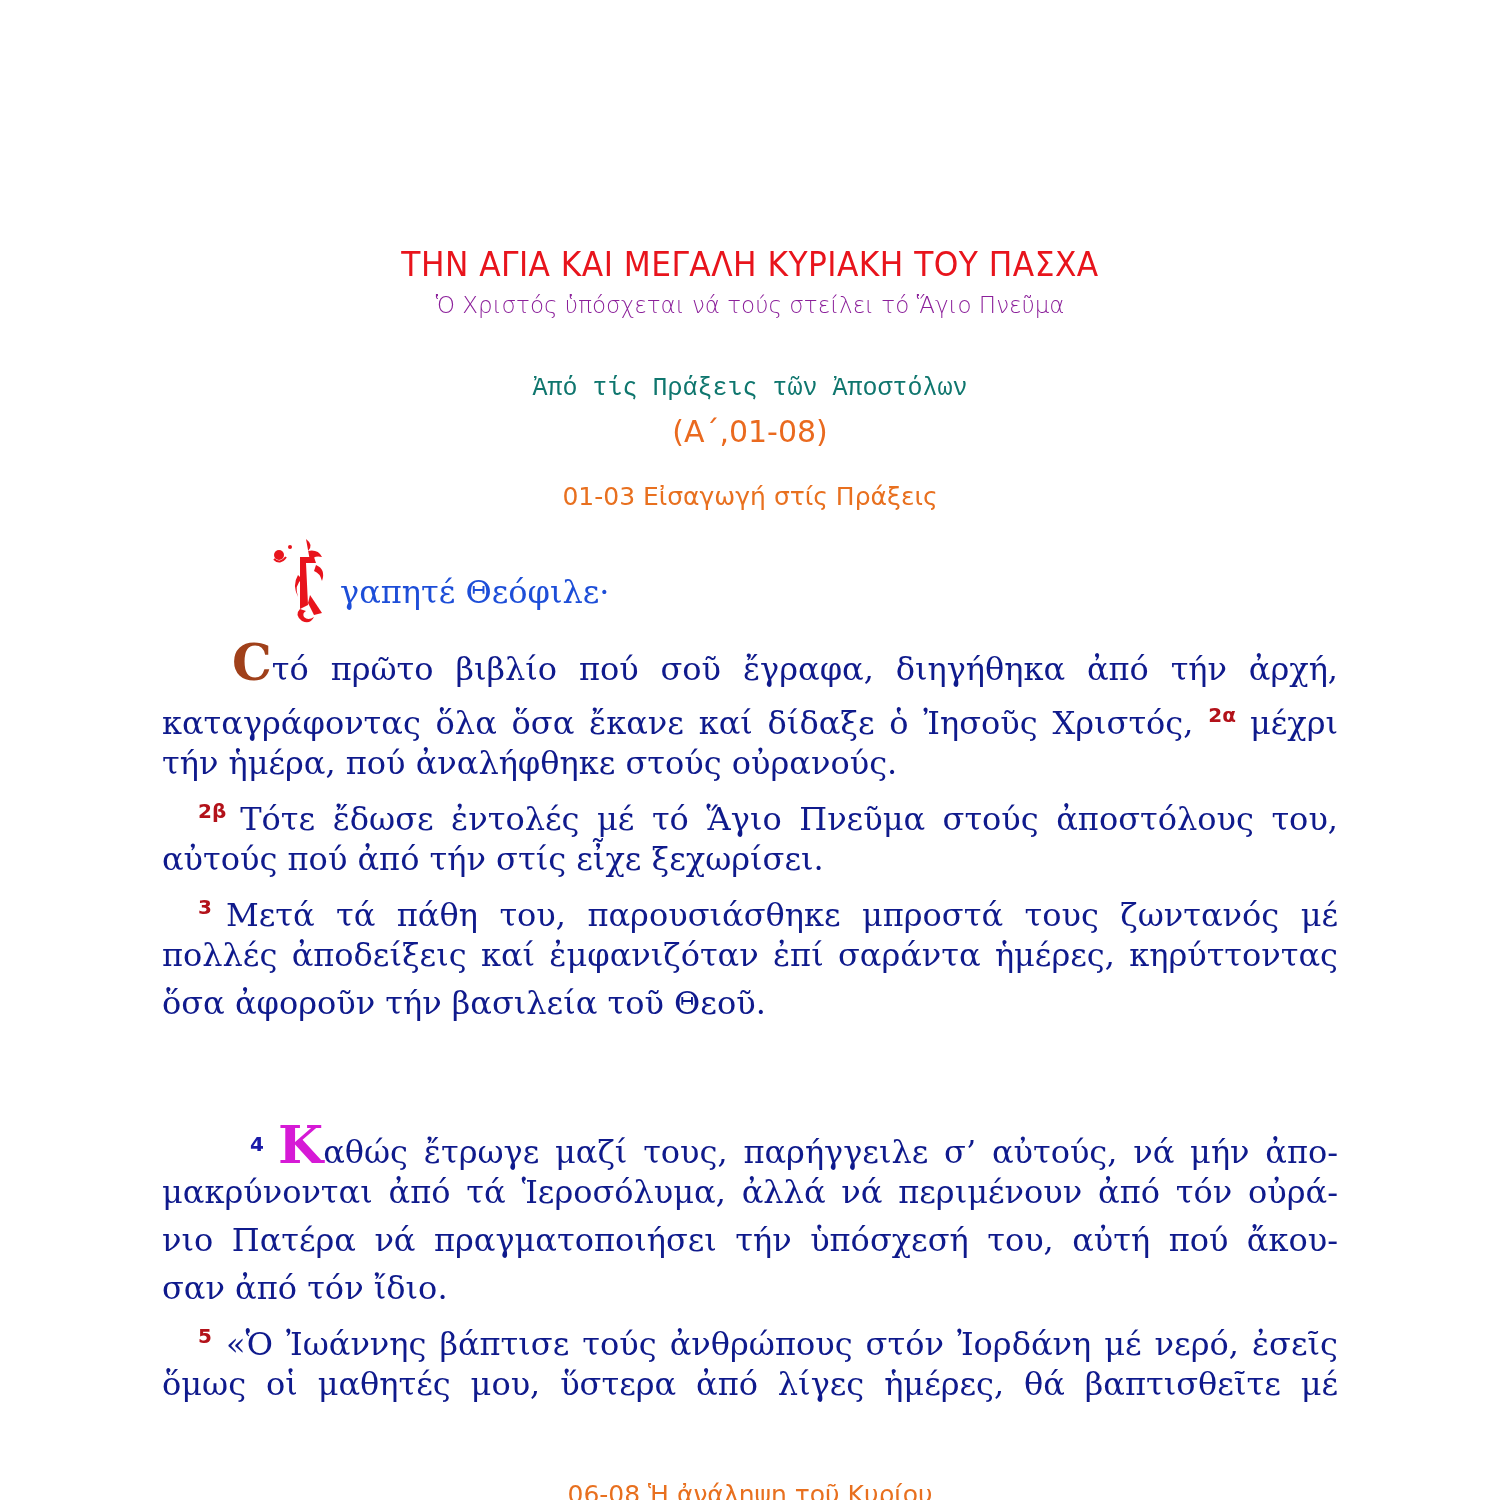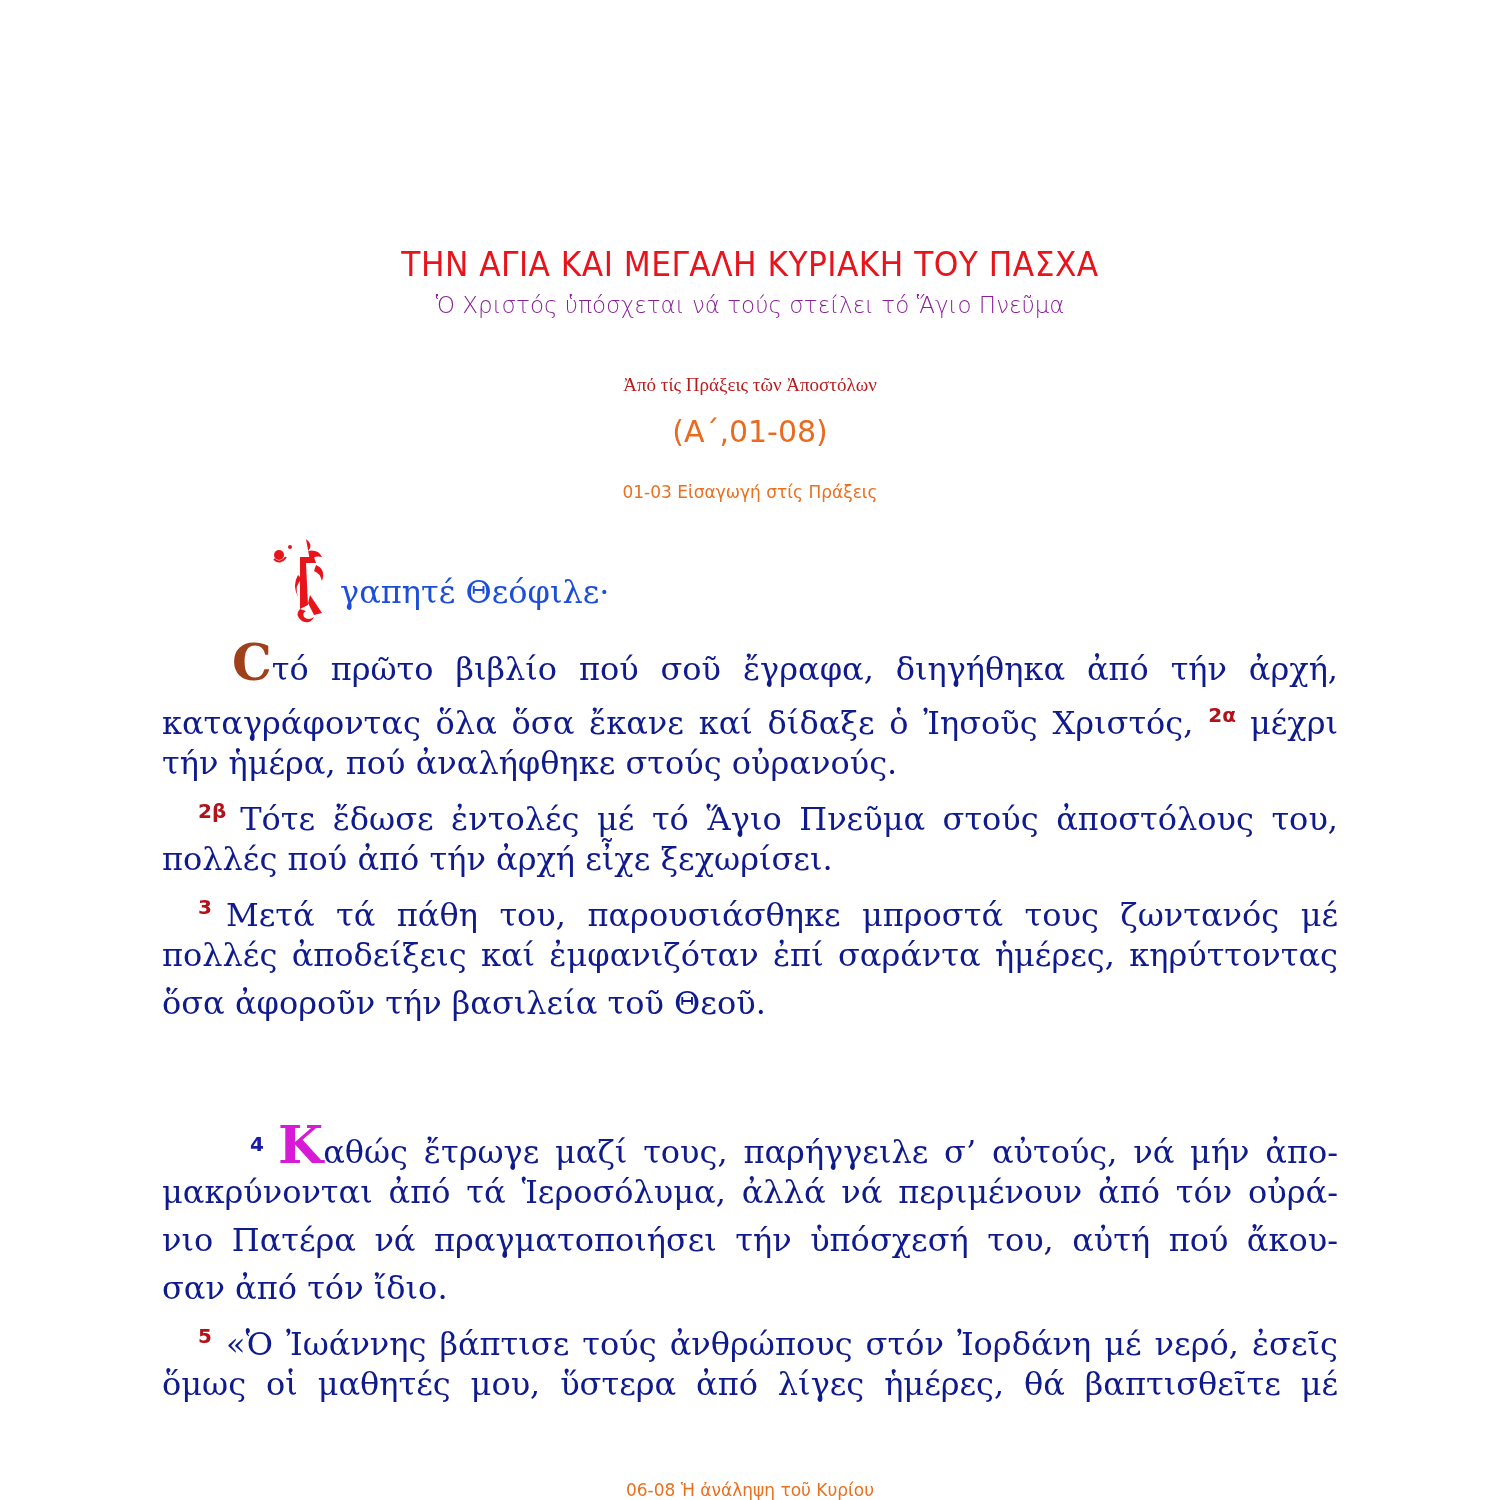--- a/index.html
+++ b/index.html
@@ -12,32 +12,32 @@
       font-family: "DejaVu Sans", sans-serif; font-size: 34px; letter-spacing: 0.5px;
       transform: scaleX(0.92);
     }
     .subtitle {
       position: absolute; left: 0; width: 1500px; top: 292px;
       text-align: center; color: #8b1f9a;
       font-family: "DejaVu Sans", sans-serif; font-size: 23px; font-weight: 300;
     }
     .source {
       position: absolute; left: 0; width: 1500px; top: 374px;
-      text-align: center; color: #b91c1c;
-      font-family: Liberation Serif, serif; font-size: 19px;
+      text-align: center; color: #0f766e;
+      font-family: Liberation Mono, monospace; font-size: 25px;
     }
     .ref {
       position: absolute; left: 0; width: 1500px; top: 414px;
       text-align: center; color: #ea6a1f;
       font-family: "DejaVu Sans", sans-serif; font-size: 30px;
     }
     .section-head {
       position: absolute; left: 0; width: 1500px;
       text-align: center; color: #e8701f;
-      font-family: "DejaVu Sans", sans-serif; font-size: 17px;
+      font-family: "DejaVu Sans", sans-serif; font-size: 25px;
     }
     .sh1 { top: 482px; }
     .sh2 { top: 1053px; }
     .sh3 { top: 1480px; }
 
     .body-text {
       position: absolute; left: 162px; width: 1176px;
       color: #0f1a8c;
       font-family: "DejaVu Serif", serif; font-size: 32px;
       line-height: 48px; text-align: justify;
@@ -99,21 +99,21 @@
       <span>καταγράφοντας ὅλα ὅσα ἔκανε καί δίδαξε ὁ Ἰησοῦς Χριστός,</span>
       <span class="vnum">2α</span><span>μέχρι</span>
     </span>
     <span class="line last">
       <span>τήν ἡμέρα, πού ἀναλήφθηκε στούς οὐρανούς.</span>
     </span>
     <span class="line" style="padding-left:36px;box-sizing:border-box;">
       <span class="vnum">2β</span><span>Τότε ἔδωσε ἐντολές μέ τό Ἅγιο Πνεῦμα στούς ἀποστόλους του,</span>
     </span>
     <span class="line last">
-      <span>πολλές πού ἀπό τήν ἀρχή εἶχε ξεχωρίσει.</span>
+      <span>αὐτούς πού ἀπό τήν στίς εἶχε ξεχωρίσει.</span>
     </span>
     <span class="line" style="padding-left:36px;box-sizing:border-box;">
       <span class="vnum">3</span><span>Μετά τά πάθη του, παρουσιάσθηκε μπροστά τους ζωντανός μέ</span>
     </span>
     <span class="line">
       <span>πολλές ἀποδείξεις καί ἐμφανιζόταν ἐπί σαράντα ἡμέρες, κηρύττοντας</span>
     </span>
     <span class="line last">
       <span>ὅσα ἀφοροῦν τήν βασιλεία τοῦ Θεοῦ.</span>
     </span>

